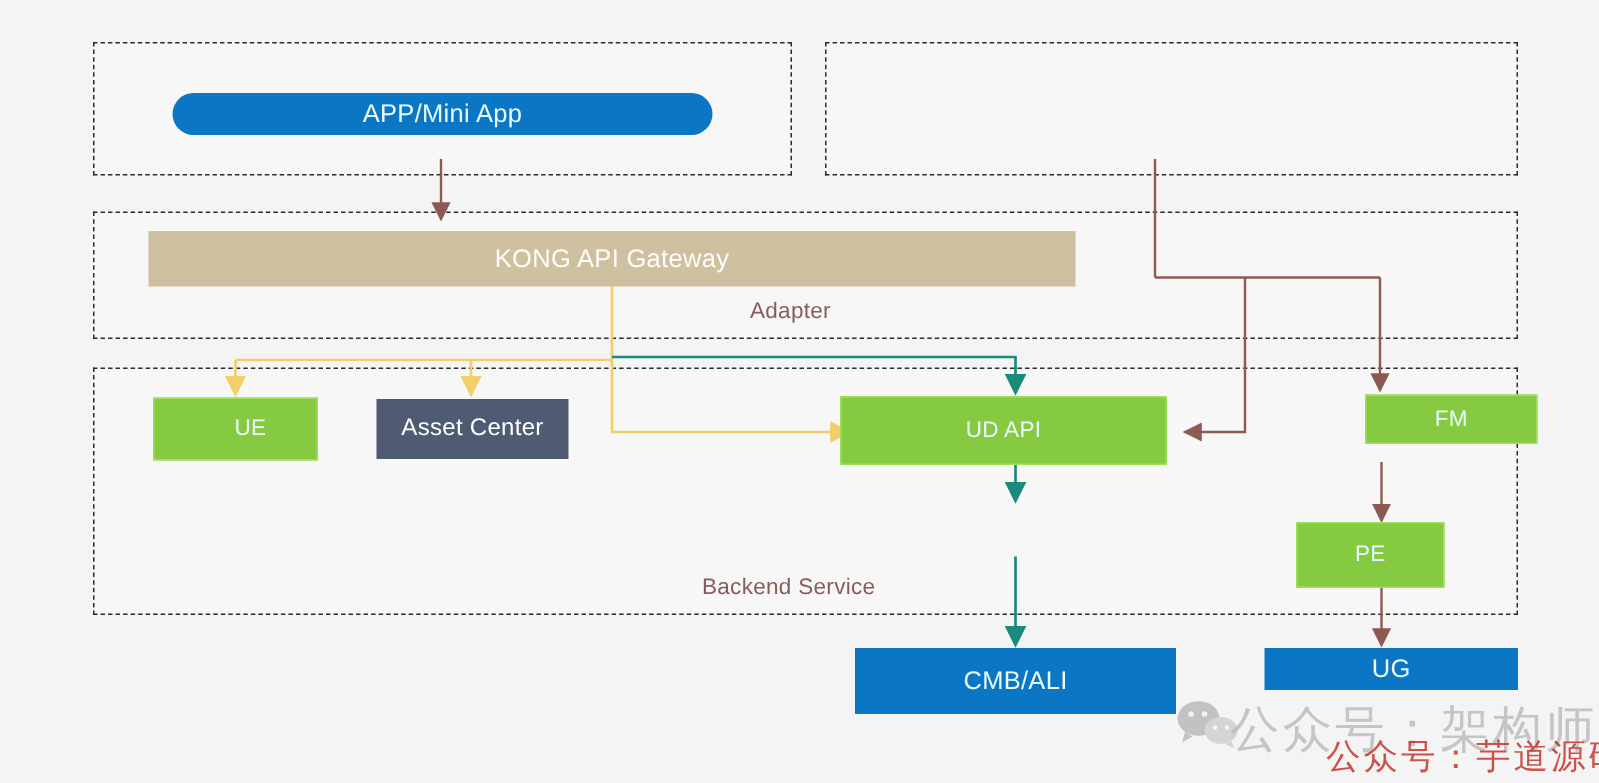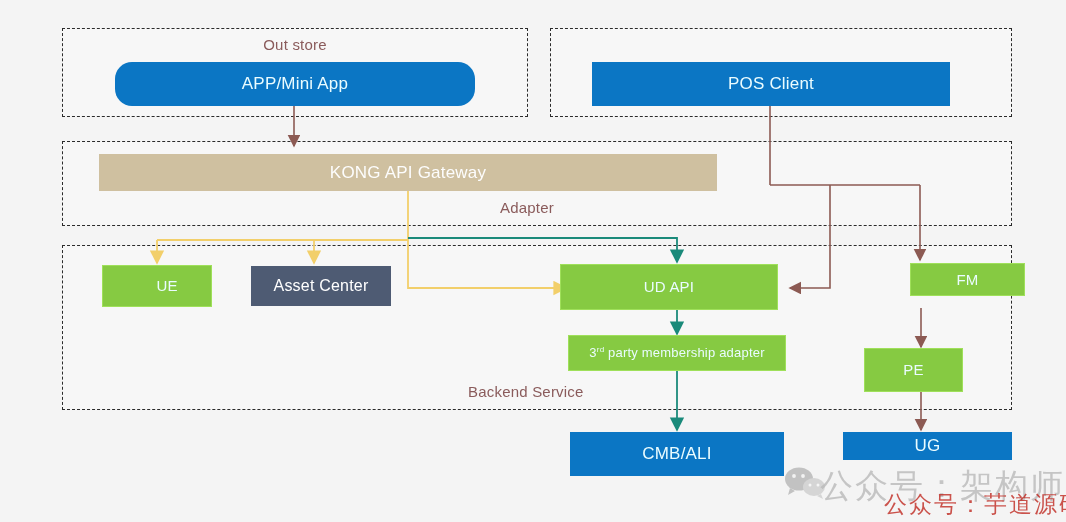--- a/index.html
+++ b/index.html
@@ -112,66 +112,57 @@
 
     <path d="M677,371 L677,430" fill="none" stroke="#1a8a7a" stroke-width="1.8" marker-end="url(#ar-teal)"></path>
 
     <path d="M921,308 L921,347" fill="none" stroke="#8c5a53" stroke-width="1.6" marker-end="url(#ar-brown)"></path>
 
     <path d="M921,392 L921,430" fill="none" stroke="#8c5a53" stroke-width="1.6" marker-end="url(#ar-brown)"></path>
   </svg>
 
   <div class="group" style="left:62px;top:28px;width:466px;height:89px;">
   </div>
-  <div class="group-label" style="left:62px;top:36px;width:466px;text-align:center;">Out store</div>
 
   <div class="group" style="left:550px;top:28px;width:462px;height:89px;">
   </div>
 
   <div class="group" style="left:62px;top:141px;width:950px;height:85px;">
   </div>
   <div class="group-label" style="left:500px;top:199px;">Adapter</div>
 
   <div class="group" style="left:62px;top:245px;width:950px;height:165px;">
   </div>
   <div class="group-label" style="left:468px;top:383px;">Backend Service</div>
 
-  <div class="node blue" style="left:115px;top:62px;width:360px;height:44px;border-radius:17px;">
+  <div class="node blue" style="left:115px;top:62px;width:360px;height:28px;border-radius:17px;">
     <span>APP/Mini App</span>
   </div>
 
-  <div class="node blue" style="left:592px;top:62px;width:358px;height:44px;">
-    <span>POS Client</span>
-  </div>
 
   <div class="node tan" style="left:99px;top:154px;width:618px;height:37px;">
     <span>KONG API Gateway</span>
   </div>
 
   <div class="node green" style="left:102px;top:265px;width:110px;height:42px;padding-left:20px;">
     <span>UE</span>
   </div>
 
-  <div class="node slate" style="left:251px;top:266px;width:140px;height:40px;">
+  <div class="node slate" style="left:251px;top:266px;width:128px;height:40px;">
     <span>Asset Center</span>
   </div>
 
   <div class="node green" style="left:560px;top:264px;width:218px;height:46px;">
     <span>UD API</span>
   </div>
 
   <div class="node green" style="left:910px;top:263px;width:115px;height:33px;align-items:center;">
     <span>FM</span>
   </div>
 
-  <div class="node green small" style="left:568px;top:335px;width:218px;height:36px;">
-    <span>
-      <span>3</span><sup>rd</sup><span> party membership adapter</span>
-    </span>
-  </div>
 
   <div class="node green" style="left:864px;top:348px;width:99px;height:44px;">
     <span>PE</span>
   </div>
 
   <div class="node blue" style="left:570px;top:432px;width:214px;height:44px;">
     <span>CMB/ALI</span>
   </div>
 
   <div class="node blue" style="left:843px;top:432px;width:169px;height:28px;">

